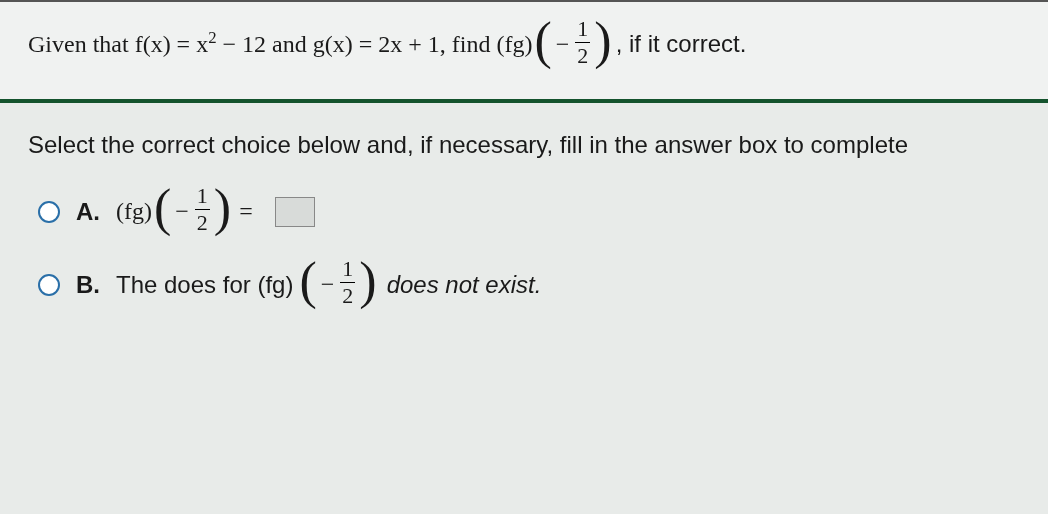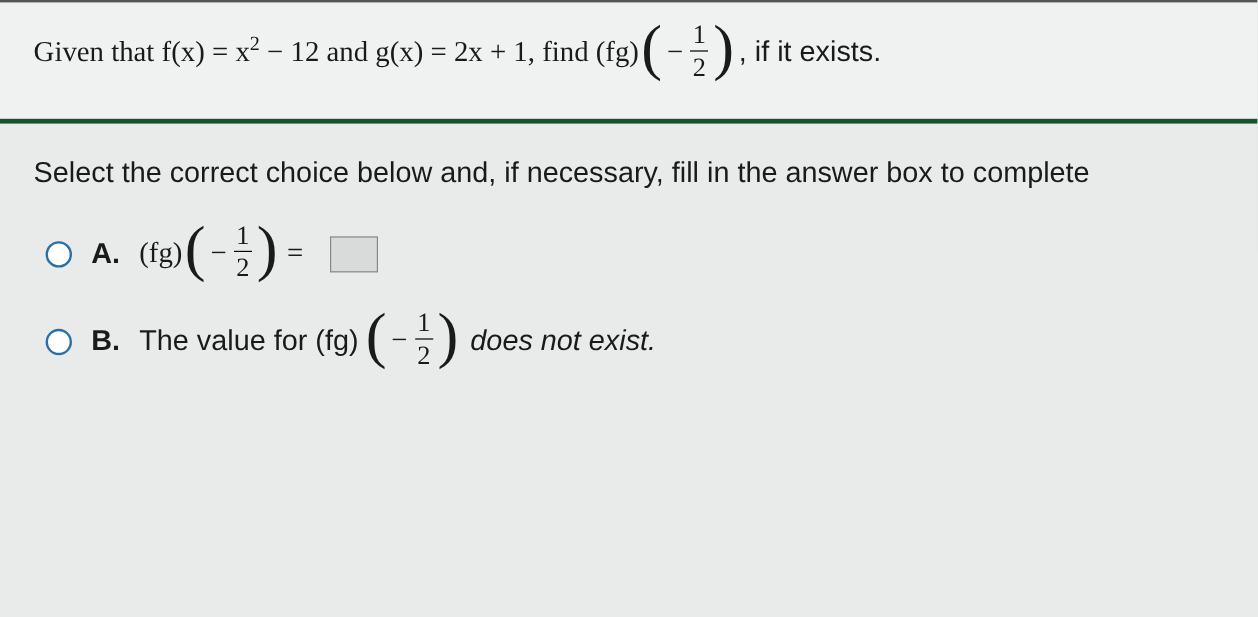--- a/index.html
+++ b/index.html
@@ -109,21 +109,21 @@
     <span class="inline-flex math">
       <span><span>Given that f(x) = x</span><sup>2</sup><span> − 12 and g(x) = 2x + 1, find (fg)</span></span>
       <span class="bigparen">(</span>
       <span style="margin:0 2px;">−</span>
       <span class="frac">
         <span class="num">1</span>
         <span class="den">2</span>
       </span>
       <span class="bigparen">)</span>
     </span>
-    <span style="font-family:Arial;">, if it exists.</span>
+    <span style="font-family:Arial;">, if it correct.</span>
   </div>
 
   <div class="answer-section">
     <div class="instruction">Select the correct choice below and, if necessary, fill in the answer box to complete</div>
 
     <div class="choice">
       <div class="radio"></div>
       <span class="choice-label">A.</span>
       <span class="inline-flex math">
         <span>(fg)</span>
@@ -136,21 +136,21 @@
         <span class="bigparen">)</span>
         <span style="margin:0 6px;">=</span>
       </span>
       <span class="answer-input"></span>
     </div>
 
     <div class="choice">
       <div class="radio"></div>
       <span class="choice-label">B.</span>
       <span class="inline-flex">
-        <span style="margin-right:4px;">The value for (fg)</span>
+        <span style="margin-right:4px;">The does for (fg)</span>
         <span class="inline-flex math">
           <span class="bigparen">(</span>
           <span style="margin:0 2px;">−</span>
           <span class="frac">
             <span class="num">1</span>
             <span class="den">2</span>
           </span>
           <span class="bigparen">)</span>
         </span>
         <span style="margin-left:8px;font-style:italic;">does not exist.</span>

